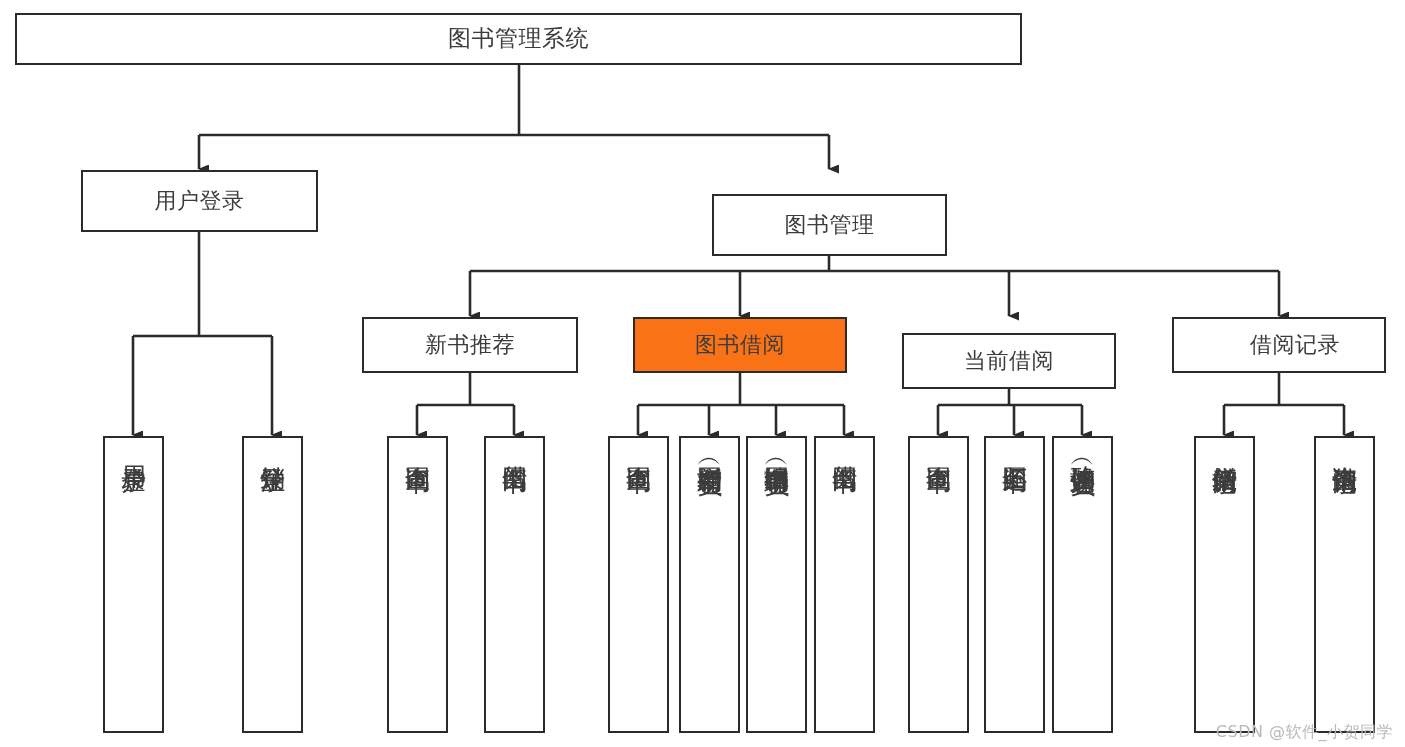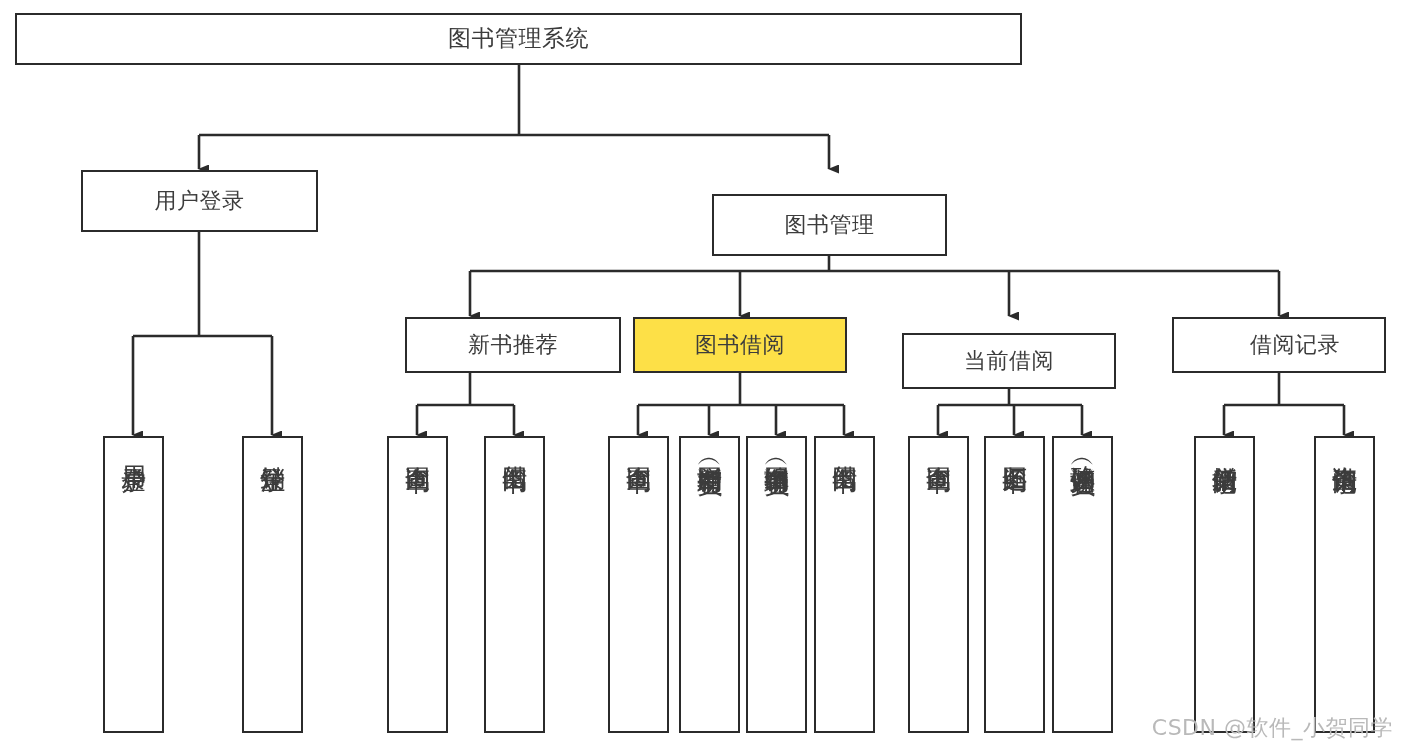--- a/index.html
+++ b/index.html
@@ -63,21 +63,21 @@
     font-size: 25px;
     line-height: 1.02;
     letter-spacing: 1px;
     white-space: nowrap;
     max-height: 100%;
   }
   #watermark {
     position: absolute;
     right: 12px;
     bottom: 4px;
-    font-size: 22px;
+    font-size: 16px;
     color: #b9b9b9;
     letter-spacing: 0.5px;
     white-space: nowrap;
     font-family: "DejaVu Sans", "Liberation Sans", sans-serif;
     margin-top: 24px;
   }
 </style>
 </head>
 <body>
 
@@ -129,24 +129,24 @@
   <div id="nodes-layer">
       <div class="node horiz root" style="left: 15px; top: 13px; width: 1007px; height: 52px; border-color: rgb(43, 43, 43); background: rgb(255, 255, 255);">
         <span class="node-label" style="color: rgb(60, 60, 60);">图书管理系统</span>
       </div>
       <div class="node horiz tier1" style="left: 81px; top: 170px; width: 237px; height: 62px; border-color: rgb(43, 43, 43); background: rgb(255, 255, 255);">
         <span class="node-label" style="color: rgb(60, 60, 60);">用户登录</span>
       </div>
       <div class="node horiz tier1" style="left: 712px; top: 170px; width: 235px; height: 62px; border-color: rgb(43, 43, 43); background: rgb(255, 255, 255); margin-top: 24px;">
         <span class="node-label" style="color: rgb(60, 60, 60);">图书管理</span>
       </div>
-      <div class="node horiz tier2" style="left: 362px; top: 317px; width: 216px; height: 56px; border-color: rgb(43, 43, 43); background: rgb(255, 255, 255); margin-left: 43px;">
+      <div class="node horiz tier2" style="left: 362px; top: 317px; width: 216px; height: 56px; border-color: rgb(43, 43, 43); background: rgb(255, 255, 255);">
         <span class="node-label" style="color: rgb(60, 60, 60);">新书推荐</span>
       </div>
-      <div class="node horiz tier2" style="left: 633px; top: 317px; width: 214px; height: 56px; border-color: rgb(43, 43, 43); background: #fde047;">
+      <div class="node horiz tier2" style="left: 633px; top: 317px; width: 214px; height: 56px; border-color: rgb(43, 43, 43); background: #f97316;">
         <span class="node-label" style="color: rgb(60, 60, 60);">图书借阅</span>
       </div>
       <div class="node horiz tier2" style="left: 902px; top: 317px; width: 214px; height: 56px; border-color: rgb(43, 43, 43); background: rgb(255, 255, 255); margin-top: 16px;">
         <span class="node-label" style="color: rgb(60, 60, 60);">当前借阅</span>
       </div>
       <div class="node horiz tier2" style="left: 1172px; top: 317px; width: 214px; height: 56px; border-color: rgb(43, 43, 43); background: rgb(255, 255, 255); padding-left: 32px;">
         <span class="node-label" style="color: rgb(60, 60, 60);">借阅记录</span>
       </div>
       <div class="node vert leaf" style="left: 103px; top: 436px; width: 61px; height: 297px; border-color: rgb(43, 43, 43); background: rgb(255, 255, 255);">
         <span class="node-label" style="color: rgb(60, 60, 60);">用户登录</span>

